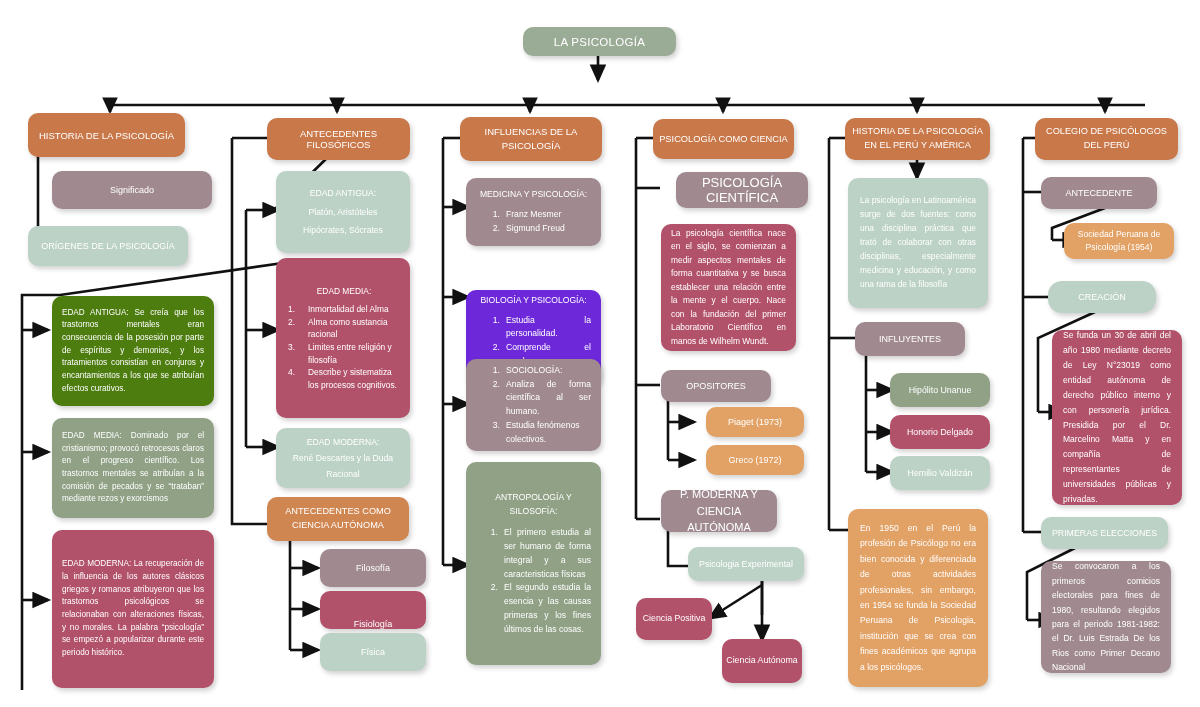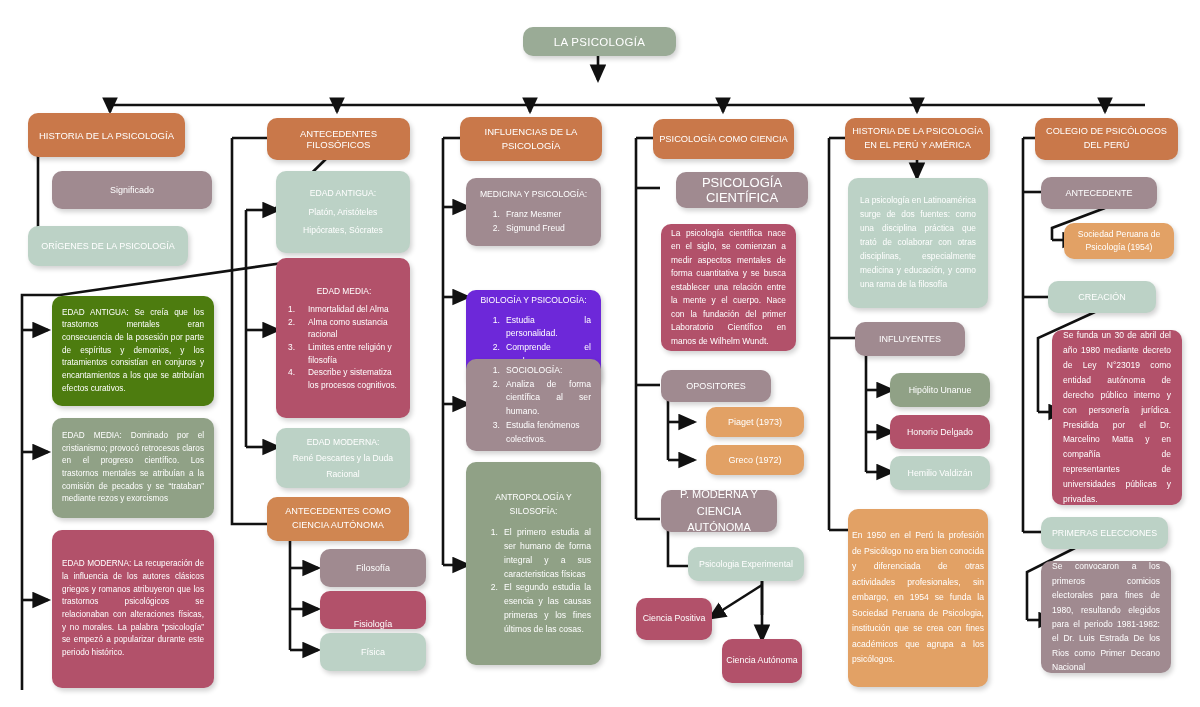--- a/index.html
+++ b/index.html
@@ -302,37 +302,37 @@
   <div class="node center" style="left:890px;top:373px;width:100px;height:34px;background:#90a186;font-size:8.8px;align-items:center;">
     <span class="t">Hipólito Unanue</span>
   </div>
   <div class="node center" style="left:890px;top:415px;width:100px;height:34px;background:#b2516a;font-size:8.8px;align-items:center;">
     <span class="t">Honorio Delgado</span>
   </div>
   <div class="node center" style="left:890px;top:456px;width:100px;height:34px;background:#bcd2c6;font-size:8.8px;align-items:center;">
     <span class="t">Hemilio Valdizán</span>
   </div>
 
-  <div class="node just" style="left:848px;top:509px;width:140px;height:178px;background:#e2a165;font-size:8.6px;line-height:1.8;padding:10px 4px;">
+  <div class="node just" style="left:848px;top:509px;width:140px;height:178px;background:#e2a165;font-size:8.6px;line-height:1.8;padding:10px 12px;">
     <span class="t">En 1950 en el Perú la profesión de Psicólogo no era bien conocida y diferenciada de otras actividades profesionales, sin embargo, en 1954 se funda la Sociedad Peruana de Psicologia, institución que se crea con fines académicos que agrupa a los psicólogos.</span>
   </div>
 
   <div class="node center" style="left:1035px;top:118px;width:143px;height:42px;background:#c9784a;font-size:9.2px;padding:0 6px;align-items:center;line-height:1.5;">
     <span class="t">COLEGIO DE PSICÓLOGOS DEL PERÚ</span>
   </div>
 
   <div class="node center" style="left:1041px;top:177px;width:116px;height:32px;background:#a08a90;font-size:9px;align-items:center;">
     <span class="t">ANTECEDENTE</span>
   </div>
 
   <div class="node center" style="left:1064px;top:223px;width:110px;height:36px;background:#e2a165;font-size:8.6px;align-items:center;line-height:1.5;padding:0 6px;">
     <span class="t">Sociedad Peruana de Psicología (1954)</span>
   </div>
 
-  <div class="node center" style="left:1048px;top:281px;width:108px;height:32px;background:#bcd2c6;font-size:9px;align-items:center;">
+  <div class="node center" style="left:1048px;top:281px;width:108px;height:32px;background:#bcd2c6;font-size:9px;align-items:center;border-radius:14px;">
     <span class="t">CREACIÓN</span>
   </div>
 
   <div class="node just" style="left:1052px;top:330px;width:130px;height:175px;background:#b2516a;font-size:8.5px;line-height:1.75;padding:9px 11px;">
     <span class="t">Se funda un 30 de abril del año 1980 mediante decreto de Ley N°23019 como entidad autónoma de derecho público interno y con personería jurídica. Presidida por el Dr. Marcelino Matta y en compañía de representantes de universidades públicas y privadas.</span>
   </div>
 
   <div class="node center" style="left:1041px;top:517px;width:127px;height:32px;background:#bcd2c6;font-size:8.8px;align-items:center;">
     <span class="t">PRIMERAS ELECCIONES</span>
   </div>

